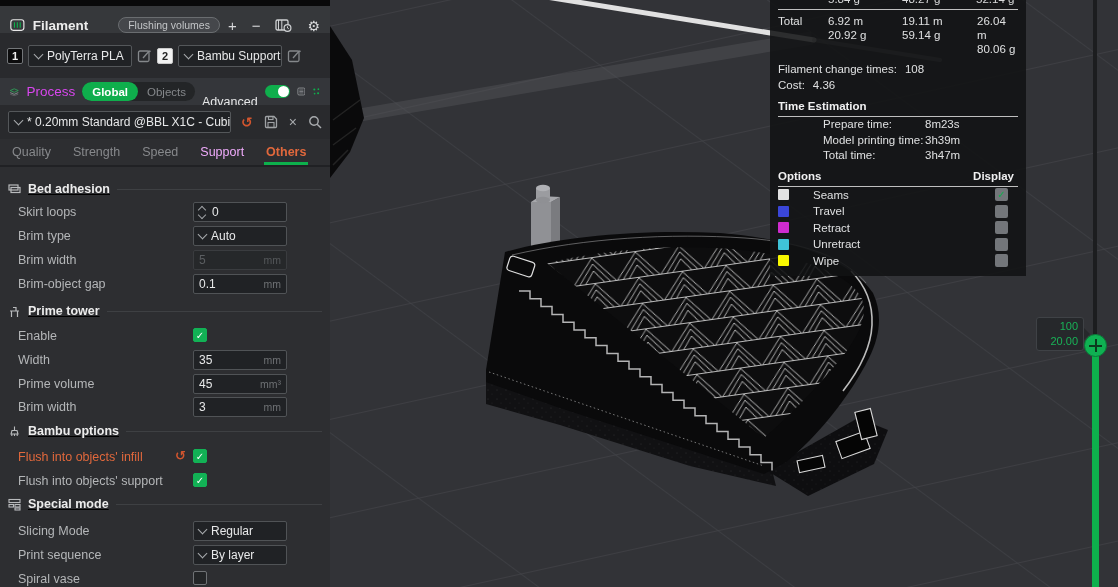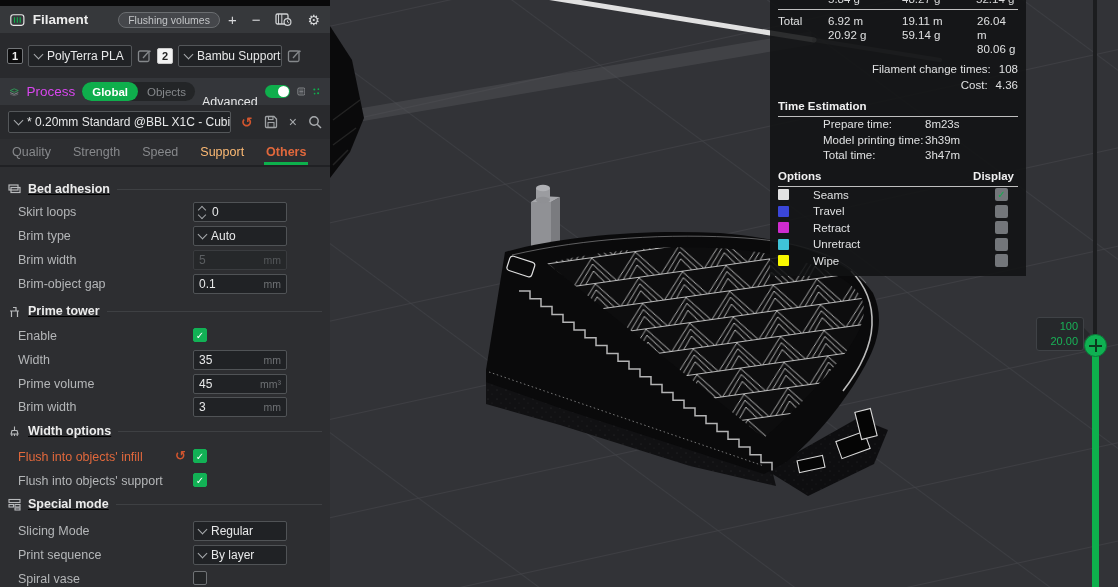--- a/index.html
+++ b/index.html
@@ -4,21 +4,21 @@
 <style>
   html,body{margin:0;padding:0;background:#222;}
   #app{position:relative;width:1118px;height:587px;overflow:hidden;
        font-family:"Liberation Sans","DejaVu Sans",sans-serif;
        background:#343539;-webkit-font-smoothing:antialiased;}
   
   .topstrip{position:absolute;left:0;top:0;width:1118px;height:6px;background:#09090a;}
   
   #panel{position:absolute;left:0;top:6px;width:330px;height:581px;background:#2d2e31;}
   .hbar{position:absolute;left:0;width:330px;display:flex;align-items:center;box-sizing:border-box;}
-  #fil-bar{top:0;height:27px;background:#36383b;padding:0 10px;gap:8px;}
+  #fil-bar{top:0;height:27px;background:#36383b;padding:0 10px;gap:8px;align-items:flex-end;}
   #fil-bar .title{color:#ececec;font-size:13.5px;font-weight:bold;}
   .pill-badge{margin-left:22px;background:#45474b;border:1px solid #6a6d70;border-radius:9px;
     color:#c3c5c7;font-size:10.5px;padding:1px 9px;white-space:nowrap;}
   .tool{color:#d7d8da;font-size:15px;line-height:1;cursor:pointer;background:none;border:none;padding:0;}
   #fil-row{top:27px;height:45px;background:#292a2d;padding:0 7px;gap:5px;}
   .numbadge{width:16px;height:16px;border-radius:2px;display:flex;align-items:center;justify-content:center;
     font-size:11px;font-weight:bold;box-sizing:border-box;}
   .numbadge.dark{background:#0c0c0d;border:1px solid #737679;color:#f0f0f0;}
   .numbadge.light{background:#f2f2f2;border:1px solid #c9c9c9;color:#222;}
   .dd{background:#202225;border:1px solid #54575a;border-radius:2px;height:22px;display:flex;
@@ -37,21 +37,21 @@
   .toggle{width:25px;height:13px;border-radius:7px;background:#0fae4c;position:relative;flex:0 0 auto;}
   .toggle::after{content:"";position:absolute;right:1px;top:1px;width:11px;height:11px;border-radius:50%;background:#fff;}
   #preset-row{top:99px;height:34px;background:#292a2d;padding:0 8px;gap:0;}
   .preset-dd{width:233px;font-size:12px;}
   .preset-icons{display:flex;align-items:center;gap:11px;margin-left:10px;}
   .undo-ic{color:#d2552e;font-size:14px;font-weight:bold;line-height:1;}
   
   #tabs{position:absolute;left:0;top:133px;width:330px;height:28px;display:flex;align-items:center;
     gap:22px;padding-left:12px;box-sizing:border-box;border-bottom:2px solid #202124;background:#2d2e31;}
   .tab{font-size:12.5px;color:#87898c;position:relative;height:26px;display:flex;align-items:center;cursor:pointer;}
-  .tab.modified{color:#fdba74;}
+  .tab.modified{color:#f0abfc;}
   .tab.active{color:#e1683c;font-weight:bold;}
   .tab.active::after{content:"";position:absolute;left:-2px;right:-2px;bottom:0;height:3px;background:#0db04c;}
   
   .shead{position:absolute;left:8px;width:314px;display:flex;align-items:center;gap:7px;text-decoration:underline;}
   .shead .ttl{color:#ececec;font-size:12.5px;font-weight:bold;white-space:nowrap;}
   .shead .line{flex:1;border-top:1px solid #3e4043;}
   .srow{position:absolute;left:0;width:330px;height:20px;}
   .srow .lbl{position:absolute;left:18px;top:0;line-height:20px;font-size:12.5px;color:#b4b6b8;white-space:nowrap;}
   .srow .lbl.modified{color:#e1683c;}
   .ctl{position:absolute;left:193px;top:0;width:94px;height:20px;box-sizing:border-box;
@@ -72,21 +72,21 @@
   .row-undo{position:absolute;left:175px;top:2px;color:#d2552e;font-size:13px;font-weight:bold;line-height:14px;}
   
   #viewport{position:absolute;left:330px;top:0;width:788px;height:587px;background:#323337;}
   
   #stats{position:absolute;left:770px;top:0;width:256px;box-sizing:border-box;background:rgba(17,18,19,0.87);
     color:#dfe0e1;font-size:11.5px;padding:0 8px 0 8px;}
   #stats .cliprow{height:9px;overflow:hidden;position:relative;}
   #stats .cliprow div{position:absolute;top:-7px;color:#d8d9da;}
   #stats hr{border:none;border-top:1px solid #bfbfbf;margin:0;}
   .tot-grid{display:grid;grid-template-columns:50px 74px 75px 1fr;padding:4px 0 5px 0;line-height:14px;}
-  .kv{display:flex;gap:8px;line-height:16px;justify-content:flex-end;}
+  .kv{display:flex;gap:8px;line-height:16px;}
   .sec-title{font-weight:bold;color:#f0f0f1;padding:7px 0 4px 0;}
   .t-grid{display:grid;grid-template-columns:102px 1fr;line-height:15.5px;margin-left:45px;}
   .leg-head{display:flex;justify-content:space-between;font-weight:bold;color:#f0f0f1;padding:6px 0 4px 0;}
   .leg-row{display:flex;align-items:center;gap:24px;height:16.5px;}
   .swatch{width:11px;height:11px;border-radius:1px;flex:0 0 auto;}
   .dcb{margin-left:auto;margin-right:10px;width:13px;height:13px;border-radius:2px;background:#73767a;
     display:flex;align-items:center;justify-content:center;font-size:10px;font-weight:bold;color:#0db04c;}
   .dcb.checked::after{content:"✓";}
   
   #slider-track{position:absolute;left:1093px;top:0;width:4px;height:336px;background:#1c1d1f;}
@@ -440,21 +440,21 @@
       <span class="ctl">
         <span>3</span>
         <span class="unit">mm</span>
       </span>
     </div>
 
     <div class="shead" style="top:418px">
       <svg width="13" height="13" viewBox="0 0 13 13">
         <path d="M6.5 1.5 V5.5 M4 5.5 H9 L10 9 H3 Z M3.8 9 V11 M6.5 9 V11 M9.2 9 V11" fill="none" stroke="#b9bbbd" stroke-width="1.1"></path>
       </svg>
-      <span class="ttl">Width options</span>
+      <span class="ttl">Bambu options</span>
       <span class="line"></span>
     </div>
     <div class="srow" style="top:441px">
       <span class="lbl modified">Flush into objects' infill</span>
       <span class="row-undo">↺</span>
       <span class="cb checked"></span>
     </div>
     <div class="srow" style="top:465px">
       <span class="lbl">Flush into objects' support</span>
       <span class="cb checked"></span>

